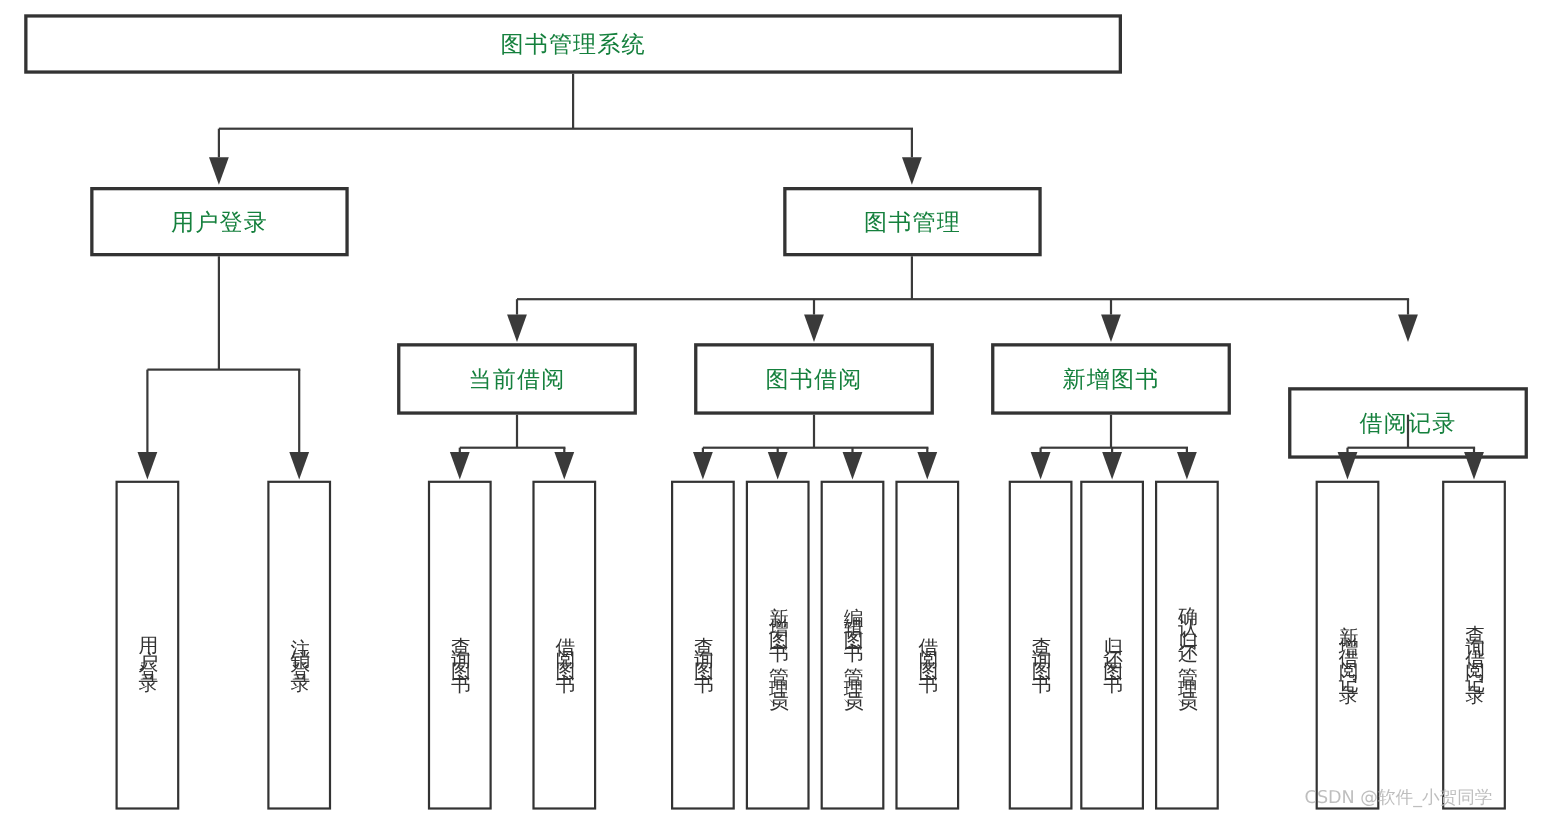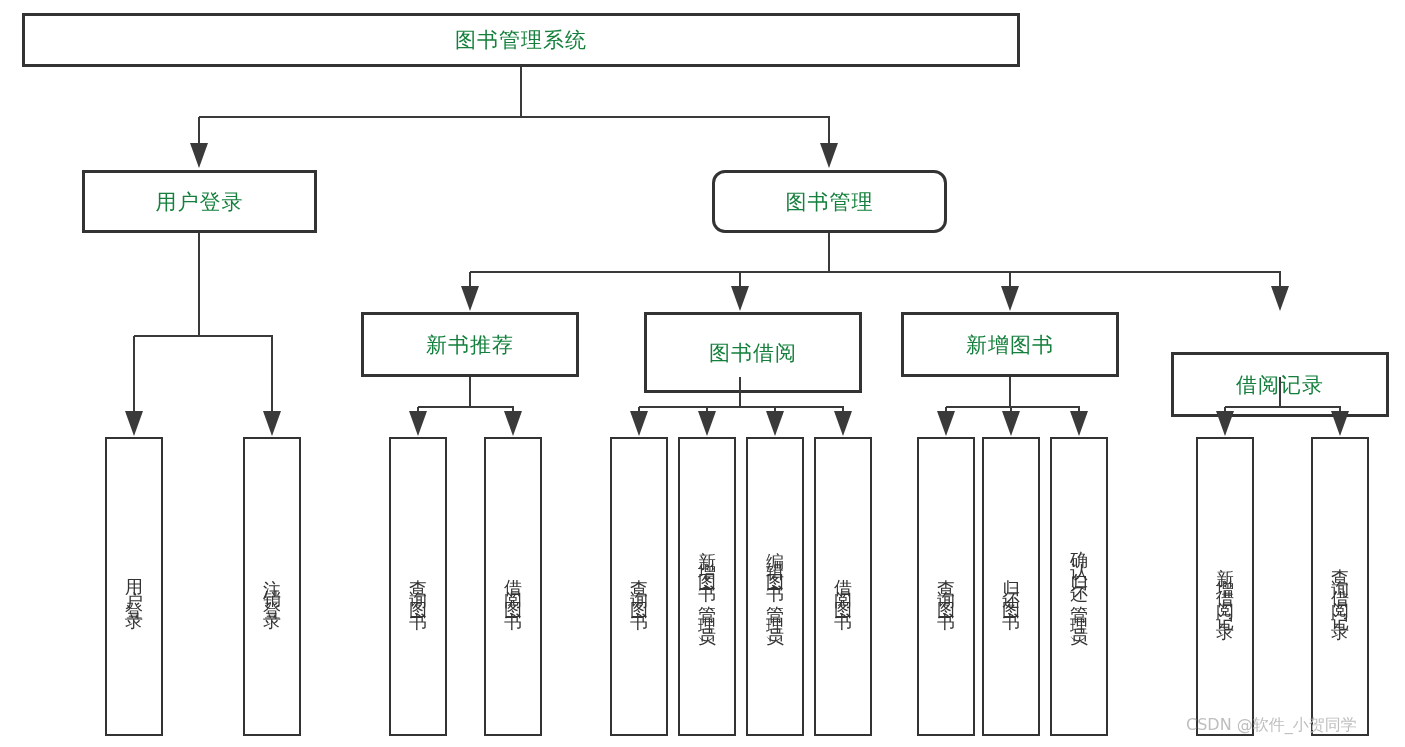--- a/index.html
+++ b/index.html
@@ -46,40 +46,40 @@
   </div>
 
   <div class="vline" style="left:520px; top:67px; height:50px;"></div>
   <div class="hline" style="left:199px; top:116px; width:631px;"></div>
   <div class="arrow" style="left:198px; top:117px; height:26px;"></div>
   <div class="arrow" style="left:828px; top:117px; height:26px;"></div>
 
   <div class="node" style="left:82px; top:170px; width:235px; height:63px;">
     <span class="lbl">用户登录</span>
   </div>
-  <div class="node" style="left:712px; top:170px; width:235px; height:63px;border-radius:13px;">
+  <div class="node" style="left:712px; top:170px; width:235px; height:63px;">
     <span class="lbl">图书管理</span>
   </div>
 
   <div class="vline" style="left:198px; top:233px; height:103px;"></div>
   <div class="hline" style="left:134px; top:335px; width:139px;"></div>
   <div class="arrow" style="left:133px; top:336px; height:75px;"></div>
   <div class="arrow" style="left:271px; top:336px; height:75px;"></div>
 
   <div class="vline" style="left:828px; top:233px; height:39px;"></div>
   <div class="hline" style="left:470px; top:271px; width:811px;"></div>
   <div class="arrow" style="left:469px; top:272px; height:14px;"></div>
   <div class="arrow" style="left:739px; top:272px; height:14px;"></div>
   <div class="arrow" style="left:1009px; top:272px; height:14px;"></div>
   <div class="arrow" style="left:1279px; top:272px; height:14px;"></div>
 
   <div class="node" style="left:361px; top:312px; width:218px; height:65px;">
-    <span class="lbl">新书推荐</span>
+    <span class="lbl">当前借阅</span>
   </div>
-  <div class="node" style="left:644px; top:312px; width:218px; height:81px;">
+  <div class="node" style="left:631px; top:312px; width:218px; height:65px;">
     <span class="lbl">图书借阅</span>
   </div>
   <div class="node" style="left:901px; top:312px; width:218px; height:65px;">
     <span class="lbl">新增图书</span>
   </div>
   <div class="node" style="left:1171px; top:312px; width:218px; height:65px;margin-top:40px;">
     <span class="lbl">借阅记录</span>
   </div>
 
   <div class="vline" style="left:469px; top:377px; height:30px;"></div>

